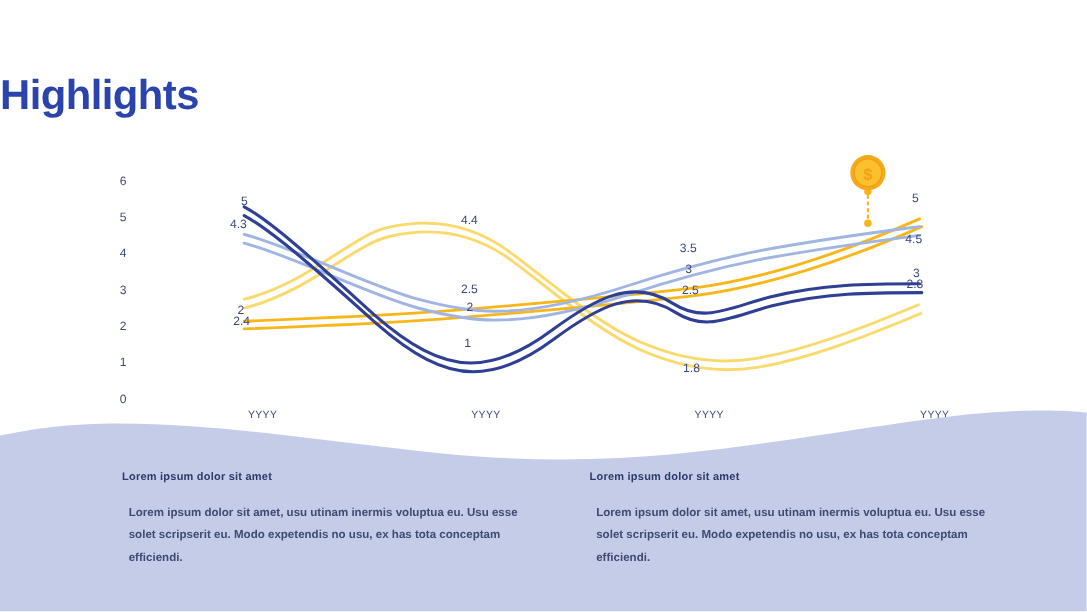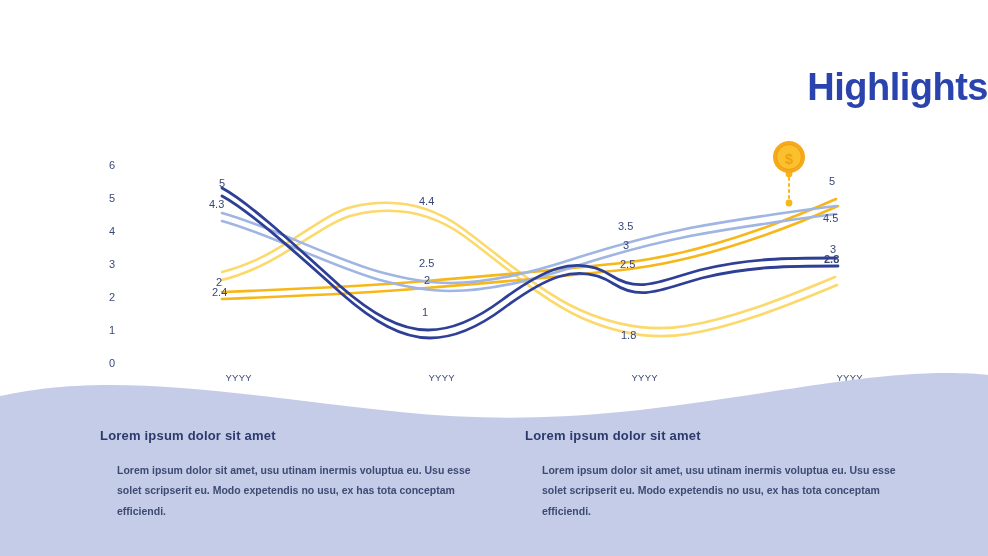--- a/index.html
+++ b/index.html
@@ -21,21 +21,21 @@
     height: 556px;
     background: #ffffff;
   }
 
   
   #title {
     position: absolute;
     left: 0;
     top: 68px;
     width: 988px;
-    text-align: right;
+    text-align: left;
     font-size: 38px;
     font-weight: bold;
     color: #2b44ad;
     letter-spacing: -0.5px;
     line-height: 1;
   }
 
   
   #chart-wrap {
     position: absolute;
@@ -81,25 +81,25 @@
     height: 190px;
   }
   .col {
     position: absolute;
     top: 428px;
     width: 390px;
   }
   #col-left { left: 100px; }
   #col-right { left: 525px; }
   .col-h {
-    font-size: 13px;
+    font-size: 10px;
     font-weight: bold;
     color: #2b3a6b;
     letter-spacing: 0.2px;
-    margin: 0 0 14px 0;
+    margin: 0 0 14px 11px;
   }
   .col-p {
     font-size: 10.5px;
     color: #3d4a72;
     line-height: 1.95;
     margin: 17px;
     width: 380px;
     font-weight: bold;
   }
 </style>
@@ -183,21 +183,21 @@
     <div class="dlabel" style="left:419px; top:257px;">2.5</div>
     <div class="dlabel" style="left:424px; top:274px;">2</div>
     <div class="dlabel" style="left:422px; top:306px;">1</div>
     <div class="dlabel" style="left:618px; top:220px;">3.5</div>
     <div class="dlabel" style="left:623px; top:239px;">3</div>
     <div class="dlabel" style="left:620px; top:258px;">2.5</div>
     <div class="dlabel" style="left:621px; top:281px;margin-top:48px;">1.8</div>
     <div class="dlabel" style="left:829px; top:175px;">5</div>
     <div class="dlabel" style="left:823px; top:212px;">4.5</div>
     <div class="dlabel" style="left:830px; top:243px;">3</div>
-    <div class="dlabel" style="left:824px; top:253px;font-weight:bold;">2.8</div>
+    <div class="dlabel" style="left:824px; top:253px;">2.8</div>
   </div>
 
   <svg id="wave" width="988" height="190" viewBox="0 0 988 190">
     <path d="M0,30 C30,24 60,19 110,19 C200,19 300,36 400,46
              C470,53 540,54 620,46 C720,36 830,14 900,9
              C940,6 970,7 988,9 L988,190 L0,190 Z" fill="#c5cce8"></path>
   </svg>
 
   <div class="col" id="col-left">
     <p class="col-h">Lorem ipsum dolor  sit amet</p>

